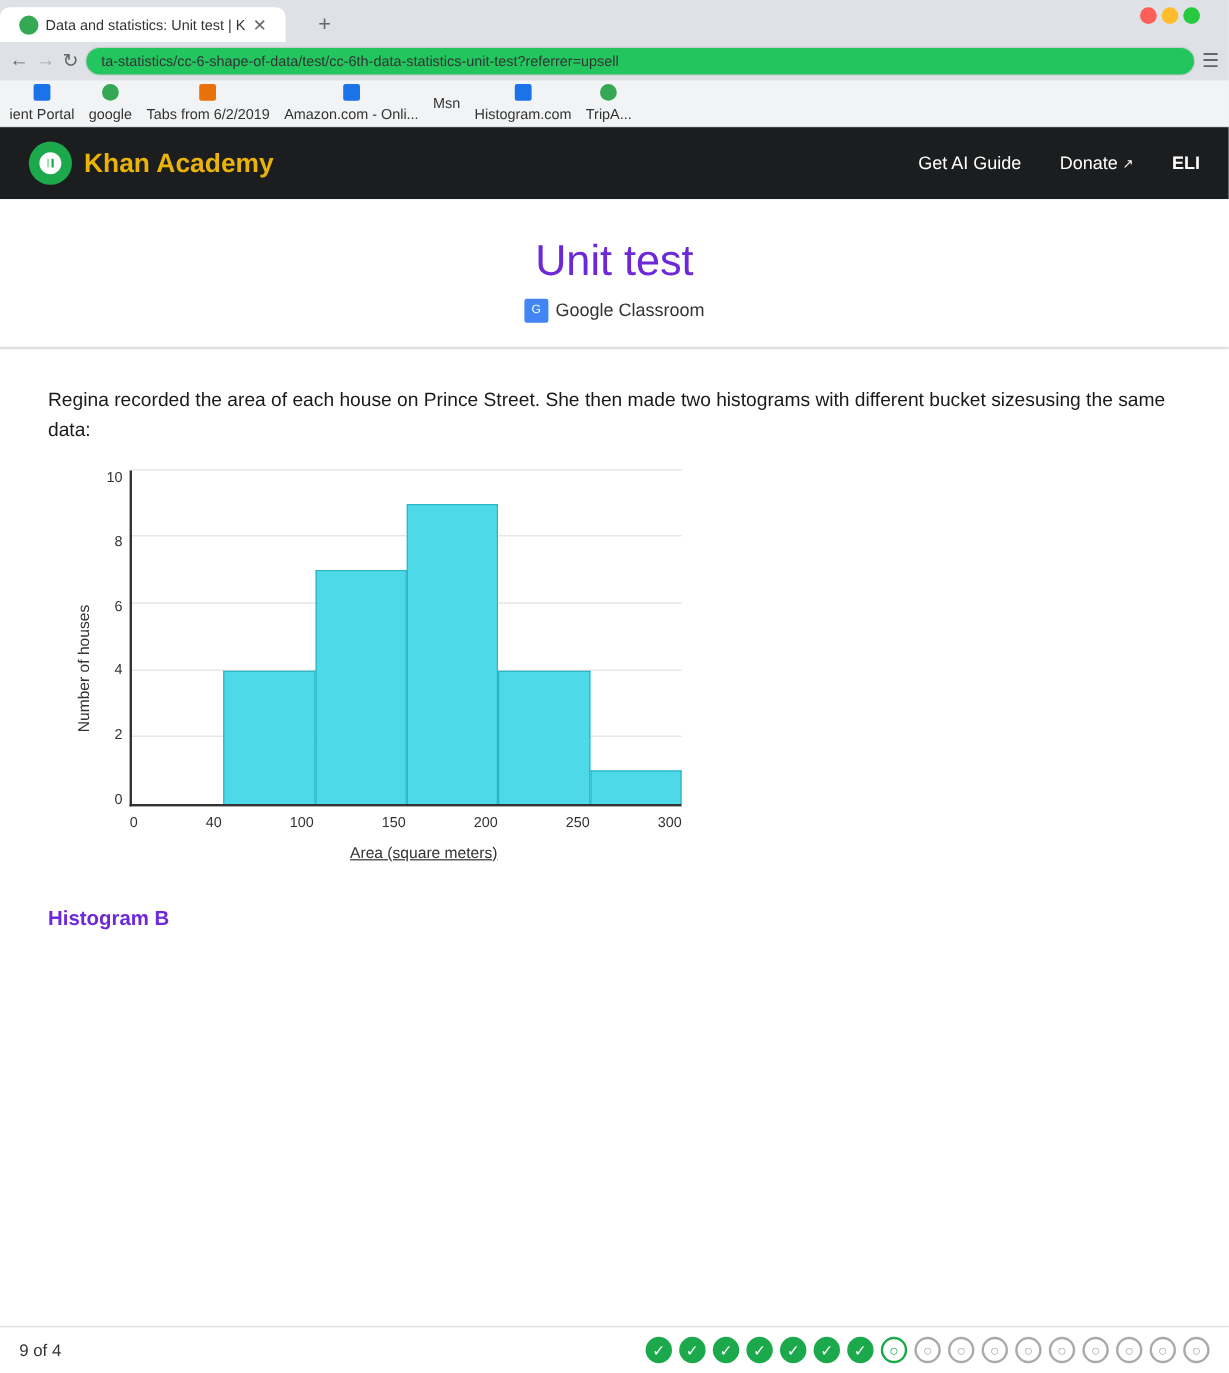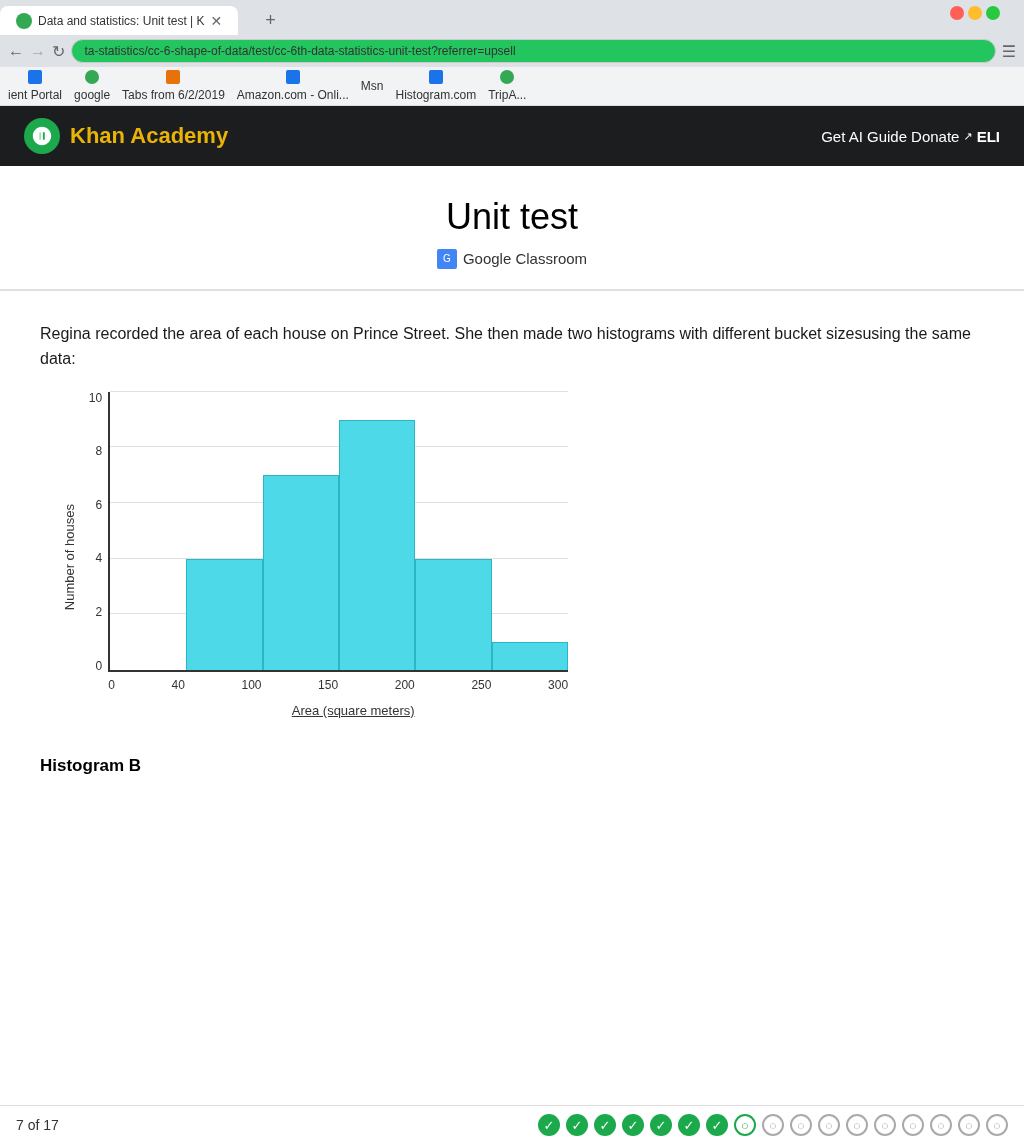--- a/index.html
+++ b/index.html
@@ -30,32 +30,32 @@
     .bm-green { background: #34a853; border-radius: 50%; }
     .bm-orange { background: #e8710a; }
     .bm-blue { background: #1a73e8; }
 
     
     .ka-header { background: #1c1d1e; color: #fff; padding: 12px 24px; display: flex; align-items: center; justify-content: space-between; }
     .ka-logo { display: flex; align-items: center; gap: 10px; }
     .ka-leaf { width: 36px; height: 36px; background: #1ba94c; border-radius: 50%; display: flex; align-items: center; justify-content: center; }
     .ka-leaf svg { width: 22px; height: 22px; fill: #fff; }
     .ka-name { font-size: 22px; font-weight: bold; color: #eab308; }
-    .ka-nav { display: flex; align-items: center; gap: 4px; }
+    .ka-nav { display: flex; align-items: center; gap: 32px; }
     .ka-nav a { color: #fff; font-size: 15px; text-decoration: none; }
     .ka-donate { color: #fff; font-size: 15px; display: flex; align-items: center; gap: 4px; }
     .ka-eli { color: #fff; font-size: 15px; font-weight: bold; }
     .ext-icon { font-size: 11px; }
 
     
     .page-content { background: #fff; padding: 0 0 40px 0; }
 
     
     .unit-test-header { text-align: center; padding: 30px 20px 20px; border-bottom: 2px solid #e0e0e0; }
-    .unit-test-title { font-size: 36px; font-weight: 400; color: #000000; margin-bottom: 10px; }
+    .unit-test-title { font-size: 36px; font-weight: 400; color: #6d28d9; margin-bottom: 10px; }
     .google-classroom { display: inline-flex; align-items: center; gap: 6px; font-size: 15px; color: #333; }
     .gc-icon { width: 20px; height: 20px; background: #4285f4; border: 2px solid #4285f4; color: #fff; font-size: 10px; display: flex; align-items: center; justify-content: center; border-radius: 2px; }
 
     
     .question-area { padding: 30px 40px; font-size: 16px; line-height: 1.6; color: #1a1a1a; }
     .question-text { margin-bottom: 20px; }
     .histogram-label { font-weight: bold; font-size: 17px; margin-bottom: 16px; }
 
     
     .histogram-container { margin: 0 0 30px 20px; }
@@ -73,21 +73,21 @@
 
     
     .bottom-bar { position: fixed; bottom: 0; left: 0; right: 0; background: #fff; border-top: 1px solid #ddd; padding: 8px 16px; display: flex; align-items: center; justify-content: space-between; }
     .progress-checks { display: flex; gap: 6px; align-items: center; }
     .check { width: 22px; height: 22px; border-radius: 50%; display: flex; align-items: center; justify-content: center; font-size: 13px; }
     .check.filled { background: #1ba94c; color: #fff; }
     .check.empty-check { background: #fff; border: 2px solid #1ba94c; color: #1ba94c; }
     .check.empty { background: #fff; border: 2px solid #aaa; color: #aaa; }
     .page-indicator { font-size: 14px; color: #333; }
 
-    .histogram-b-label { font-weight: bold; font-size: 17px; margin-top: 10px; color: #000000; }
+    .histogram-b-label { font-weight: bold; font-size: 17px; margin-top: 10px; color: #6d28d9; }
   </style>
 </head>
 <body>
 
 <div class="browser-chrome">
   <div class="tab-bar">
     <div class="tab active">
       <div class="tab-favicon green"></div>
       <span class="tab-title">Data and statistics: Unit test | K</span>
       <span class="tab-close">✕</span>
@@ -225,21 +225,21 @@
           <div class="x-axis-label">Area (square meters)</div>
         </div>
       </div>
     </div>
 
     <p class="histogram-b-label">Histogram B</p>
   </div>
 </div>
 
 <div class="bottom-bar">
-  <span class="page-indicator">7 of 17</span>
+  <span class="page-indicator">9 of 4</span>
   <div class="progress-checks">
     <div class="check filled">✓</div>
     <div class="check filled">✓</div>
     <div class="check filled">✓</div>
     <div class="check filled">✓</div>
     <div class="check filled">✓</div>
     <div class="check filled">✓</div>
     <div class="check filled">✓</div>
     <div class="check empty-check">○</div>
     <div class="check empty">○</div>

